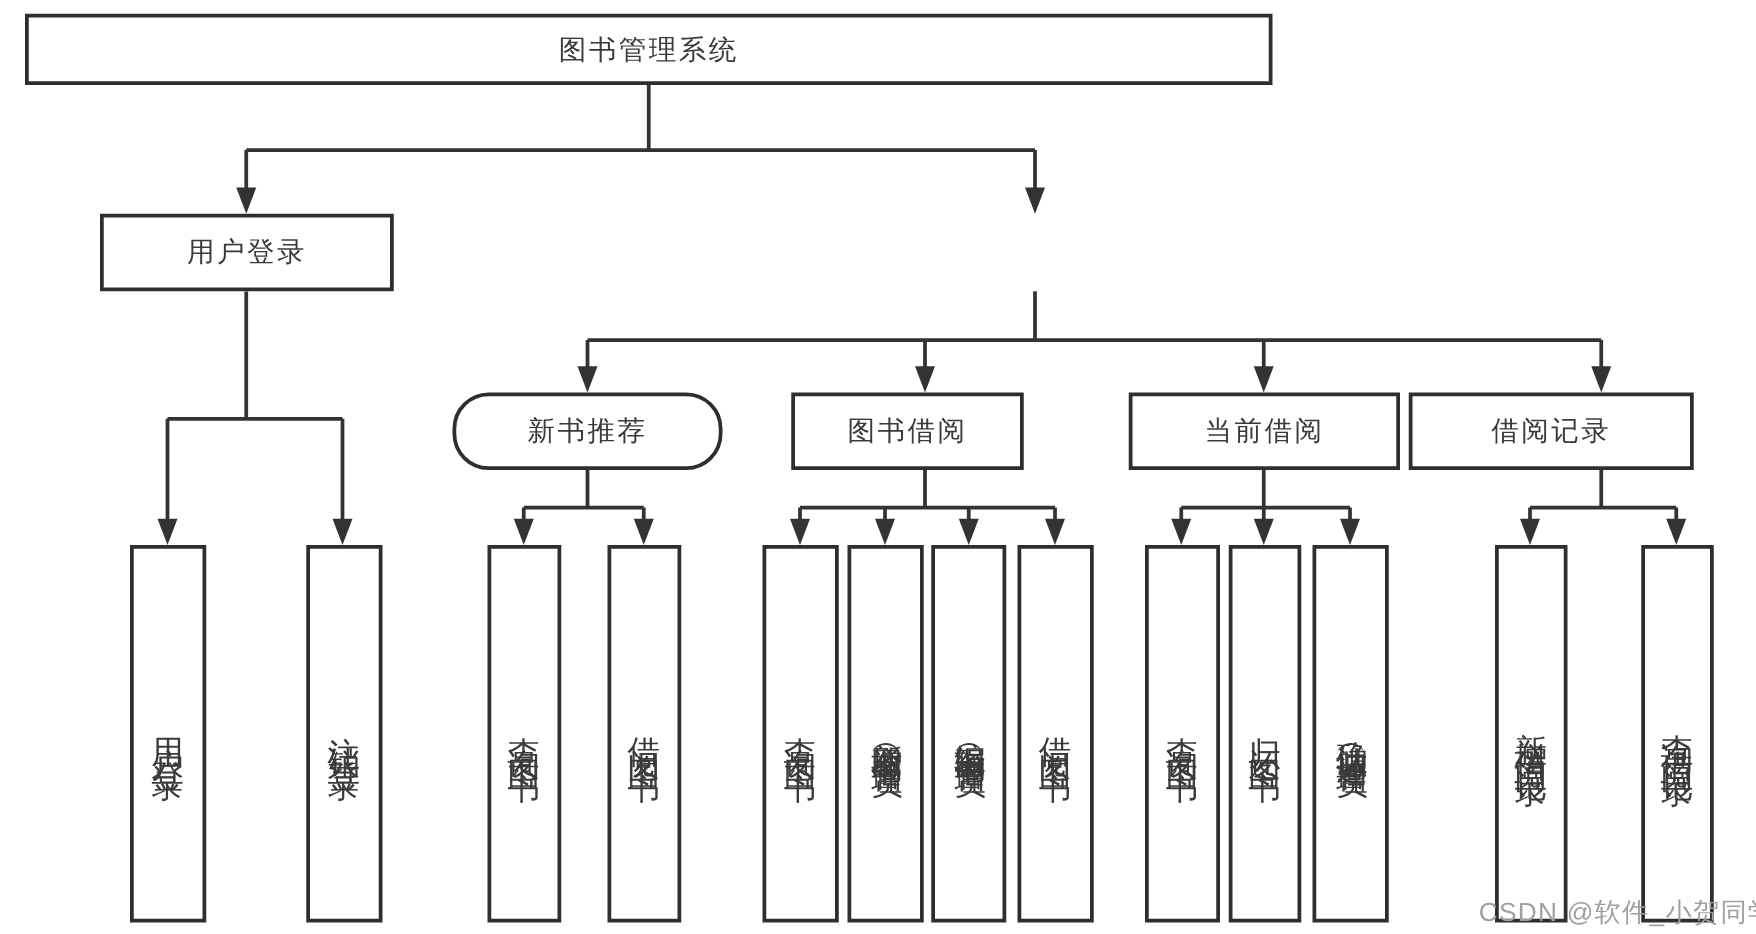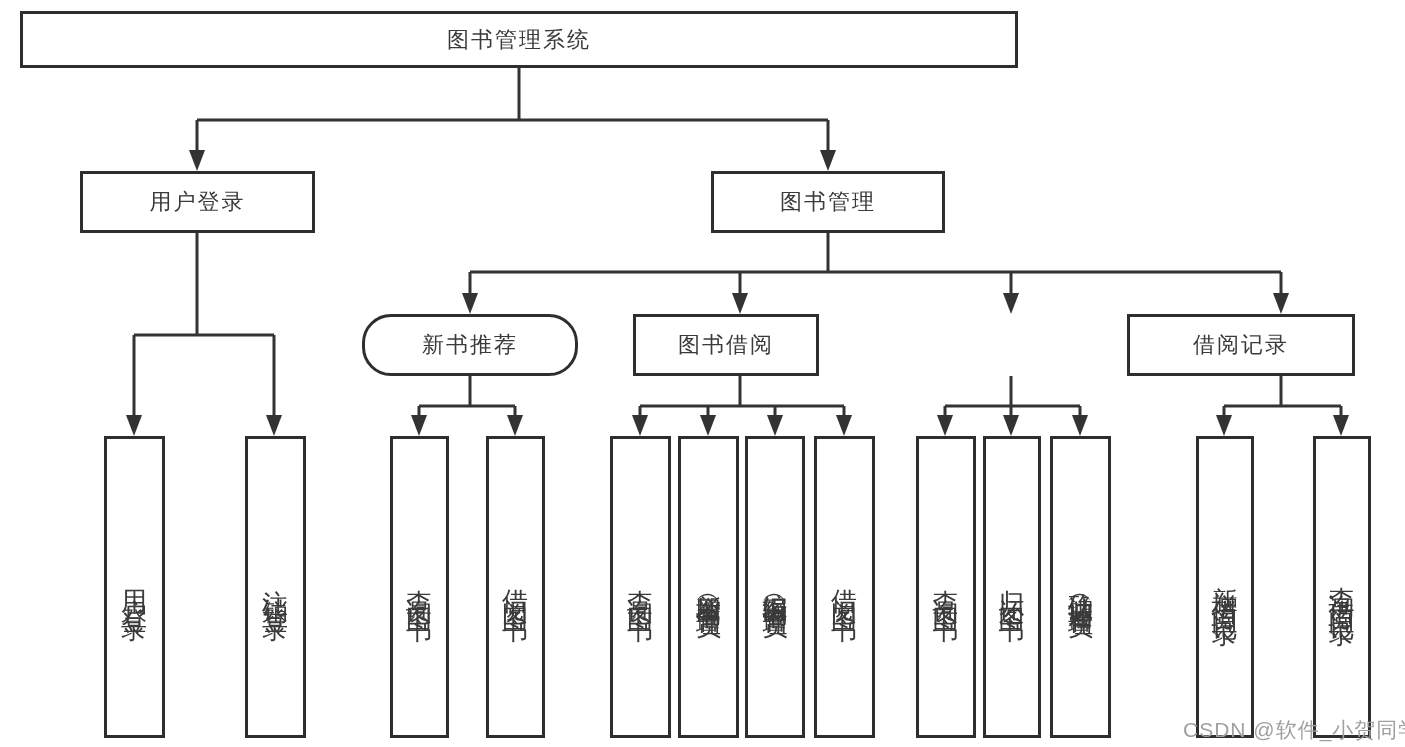--- a/index.html
+++ b/index.html
@@ -106,29 +106,29 @@
     </g>
   </svg>
 
   <div class="box" style="left:20px; top:11px; width:998px; height:57px;">
     <span class="h-label">图书管理系统</span>
   </div>
 
   <div class="box" style="left:80px; top:171px; width:235px; height:62px;">
     <span class="h-label">用户登录</span>
   </div>
-  <div class="box" style="left:711px; top:171px; width:234px; height:62px;">
-    <span class="h-label">图书管理</span>
-  </div>
 
   <div class="box" style="left:362px; top:314px; width:216px; height:62px;border-radius:29px;">
     <span class="h-label">新书推荐</span>
   </div>
   <div class="box" style="left:633px; top:314px; width:186px; height:62px;">
     <span class="h-label">图书借阅</span>
+  </div>
+  <div class="box" style="left:903px; top:314px; width:217px; height:62px;">
+    <span class="h-label">当前借阅</span>
   </div>
   <div class="box" style="left:1127px; top:314px; width:228px; height:62px;font-family:Liberation Serif, serif;">
     <span class="h-label">借阅记录</span>
   </div>
 
   <div class="box" style="left:104px; top:436px; width:61px; height:302px;">
     <span class="v-label">用户登录</span>
   </div>
   <div class="box" style="left:245px; top:436px; width:61px; height:302px;">
     <span class="v-label">注销登录</span>

